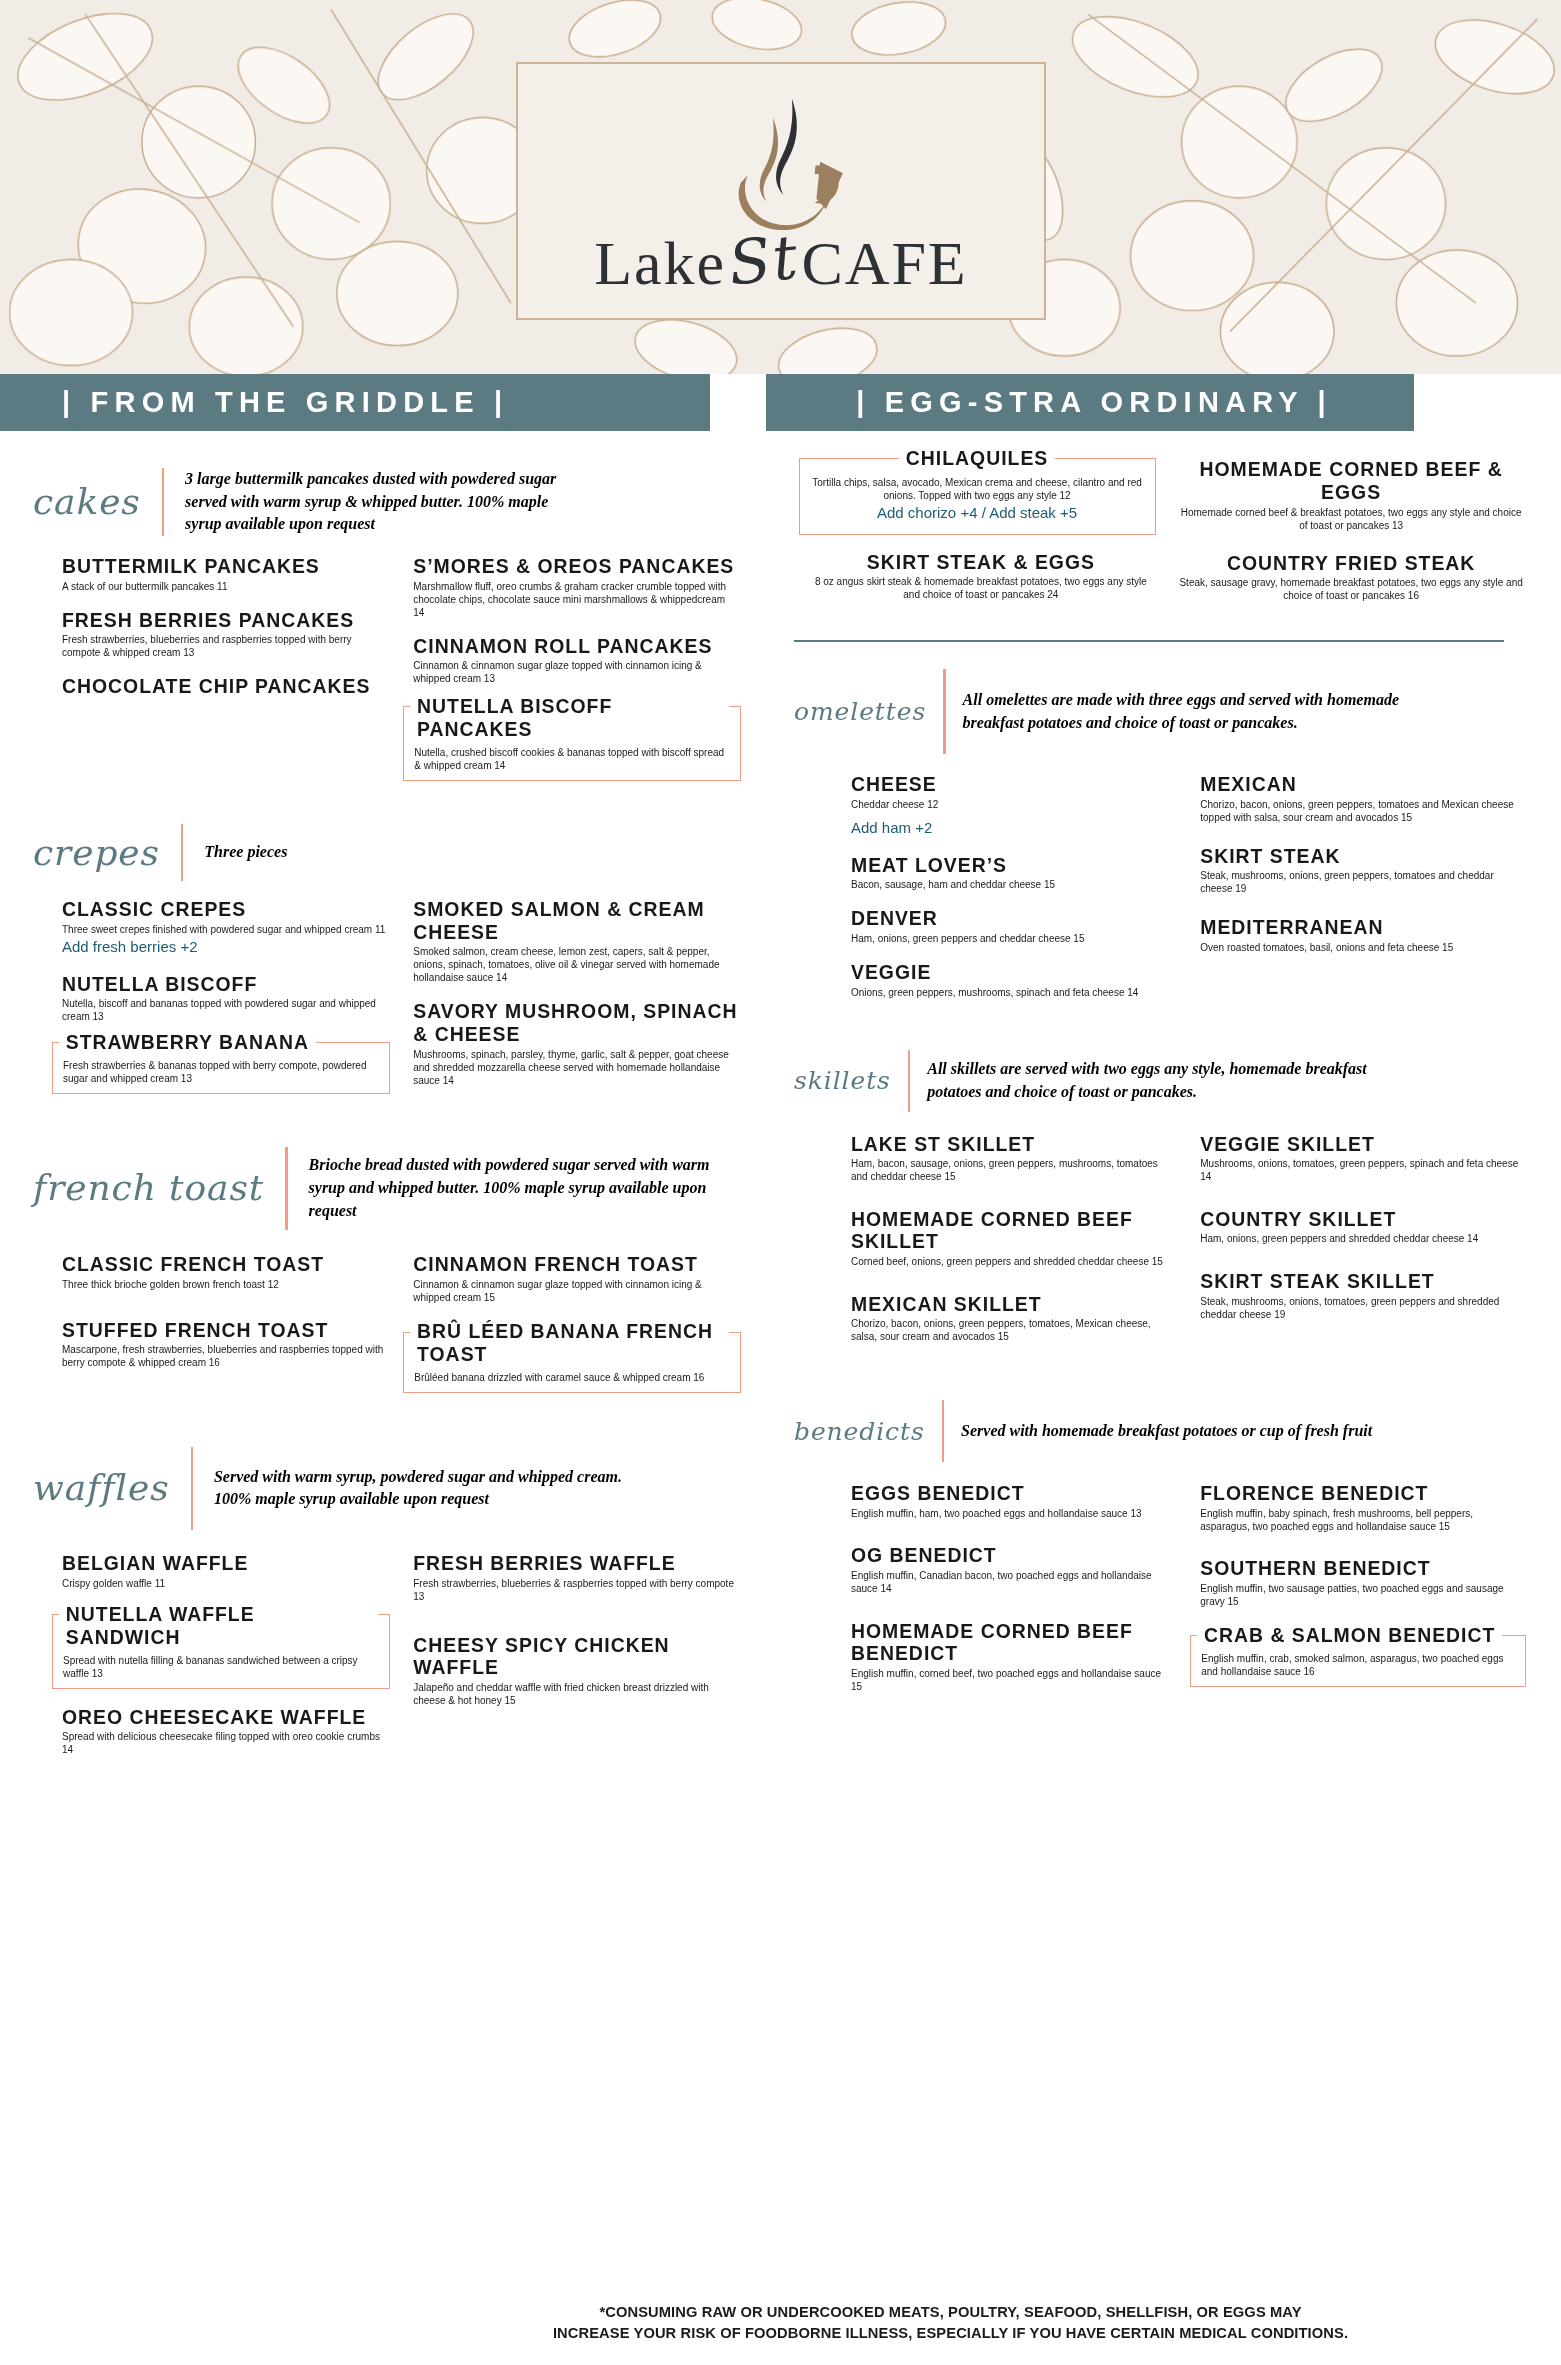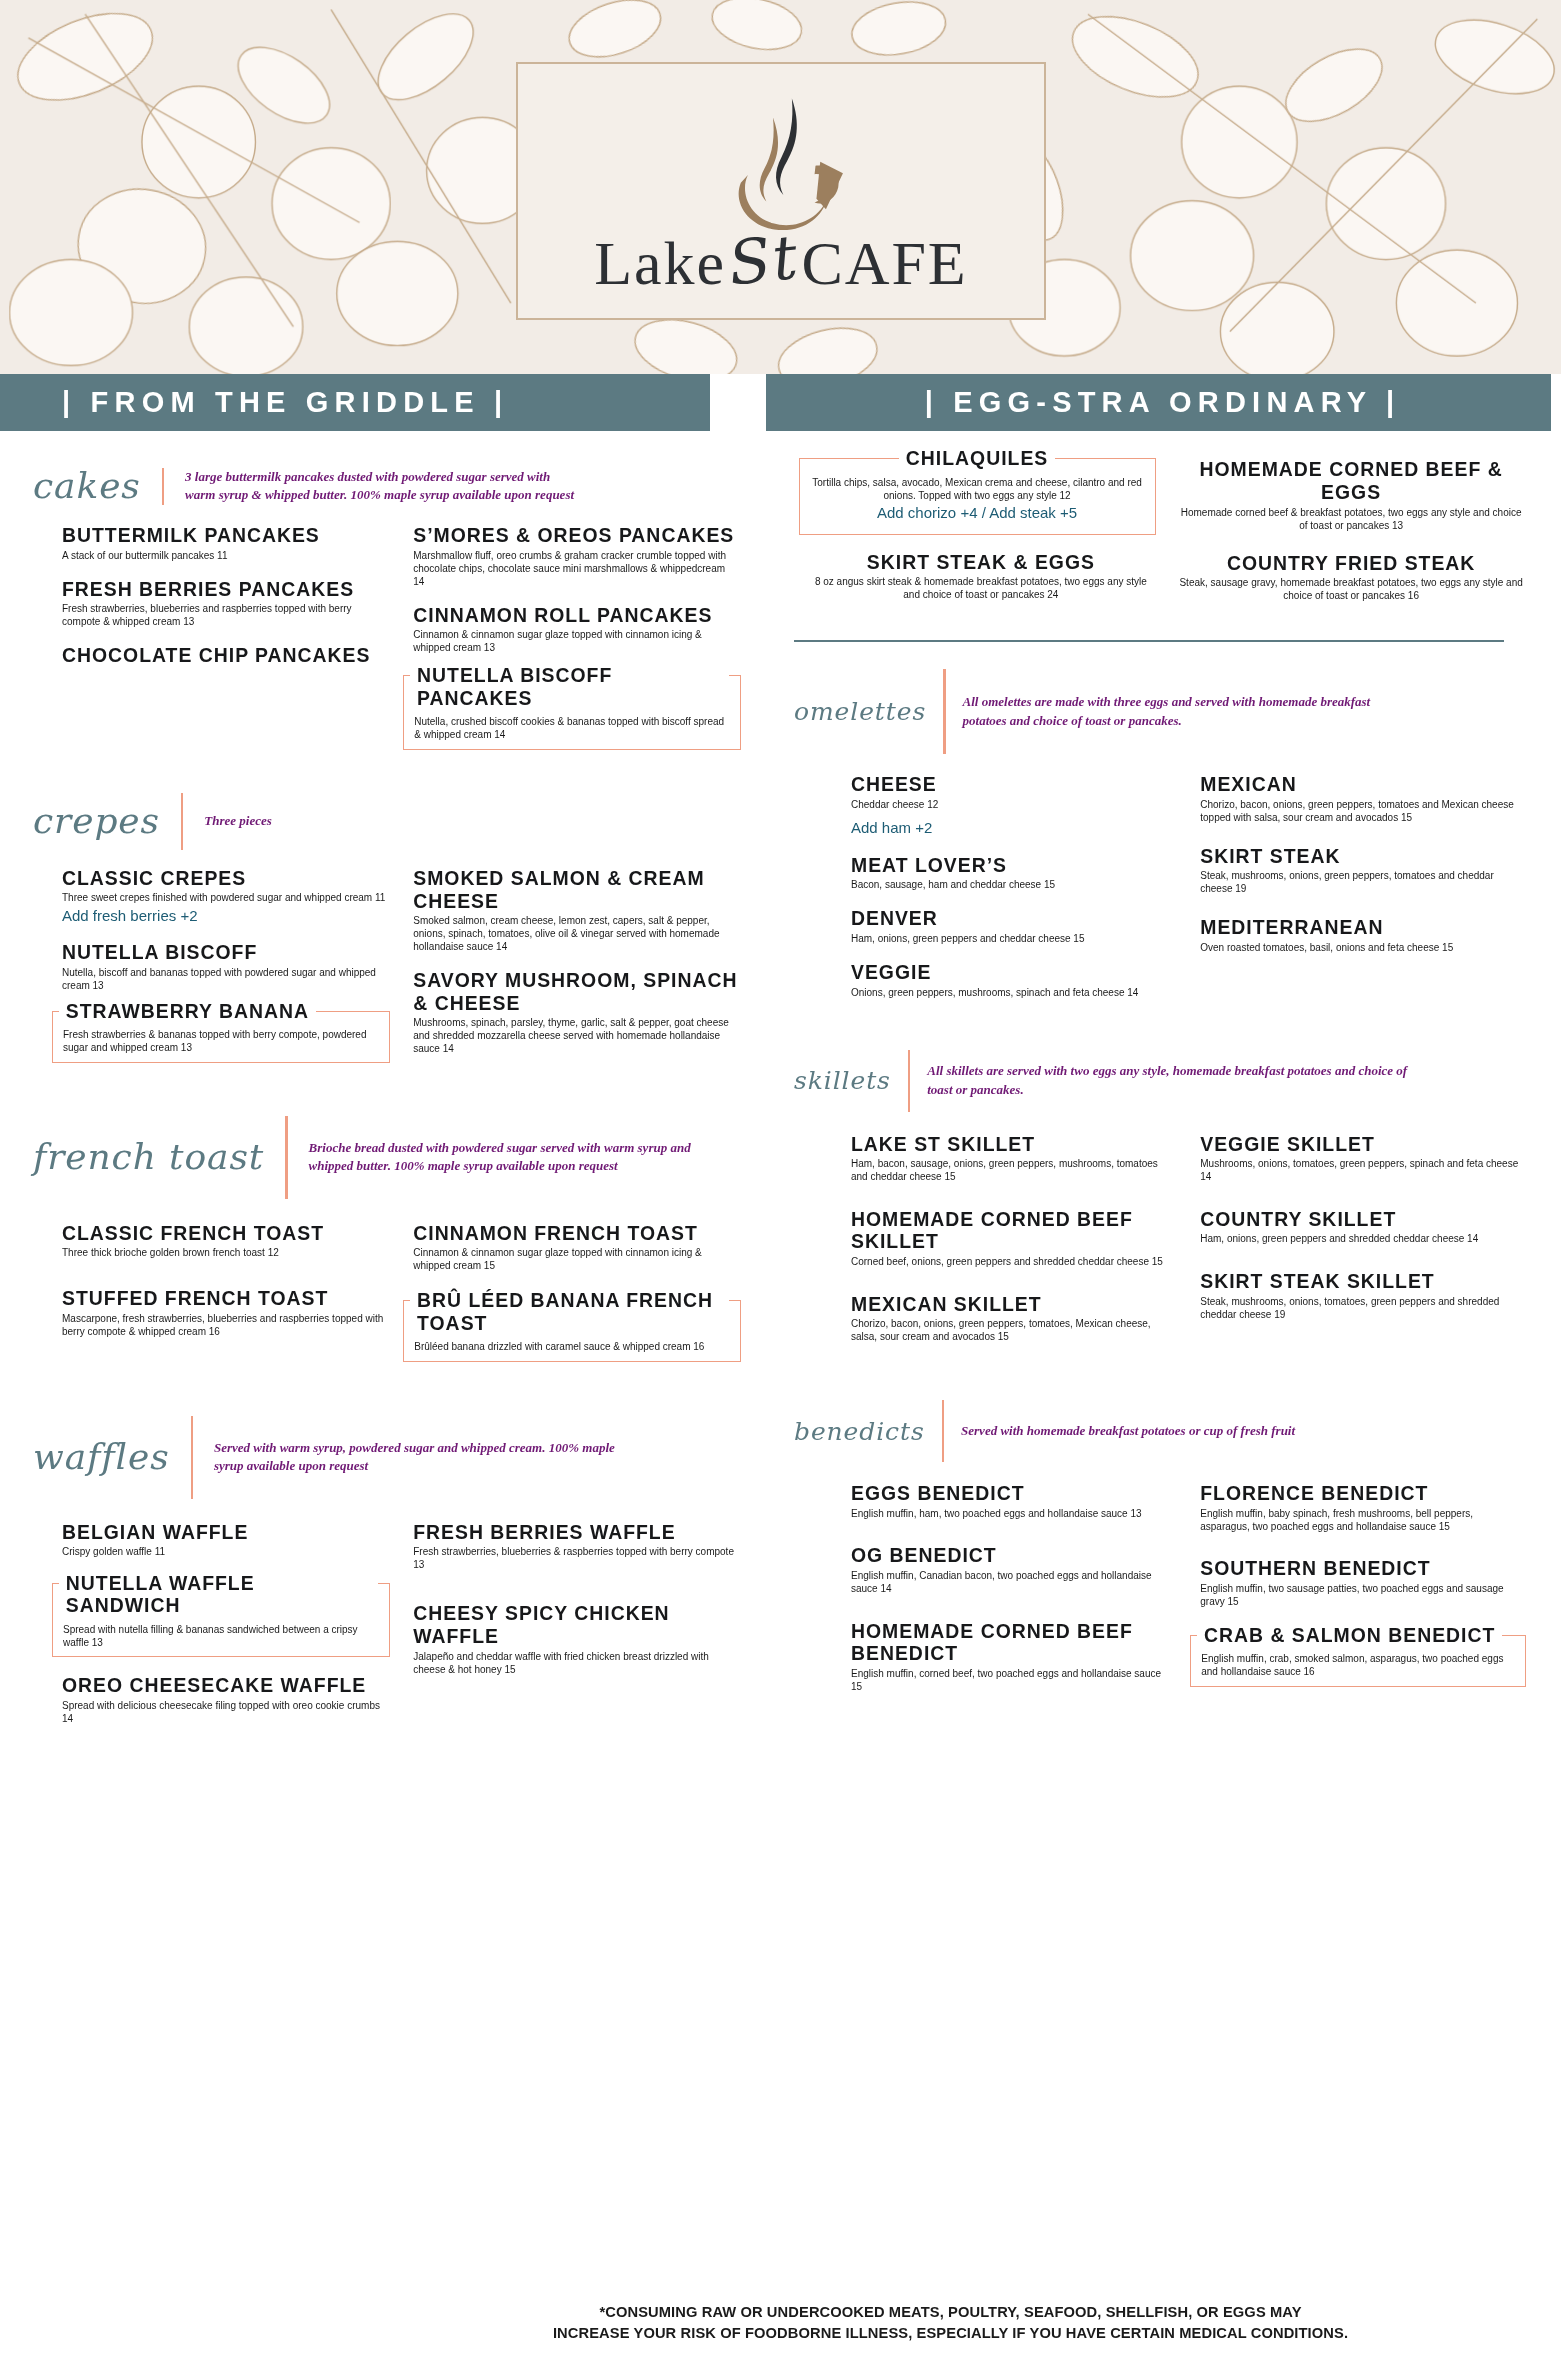--- a/index.html
+++ b/index.html
@@ -64,21 +64,21 @@
     height: 57px;
     display: flex;
     align-items: center;
     padding-left: 62px;
     font-family: "Liberation Sans", sans-serif;
     font-weight: 700;
     font-size: 29px;
     letter-spacing: 6.2px;
   }
   .bar-left  { width: 710px; }
-  .bar-right { width: 785px; justify-content: center; padding-left: 8px; }
+  .bar-right { width: 648px; justify-content: center; padding-left: 8px; }
 
   
   .sec-head {
     display: flex;
     align-items: center;
     padding: 0 0 0 33px;
   }
   .script-word {
     font-family: "DejaVu Serif", serif;
     font-style: italic;
@@ -91,23 +91,23 @@
   .script-word.sm { font-size: 25px; }
   .rule {
     width: 2.4px;
     background: #ef9e83;
     margin: 0 21px;
     align-self: stretch;
   }
   .note {
     font-family: "Liberation Serif", serif;
     font-style: italic;
-    font-size: 13px;
+    font-size: 16px;
     line-height: 1.42;
-    color: #701a75;
+    color: #000000;
     font-weight: 700;
   }
 
   
   .grid {
     display: flex;
     padding: 0 28px 0 62px;
   }
   .gcol { flex: 1; }
   .gcol.pad { padding-right: 26.5px; }

